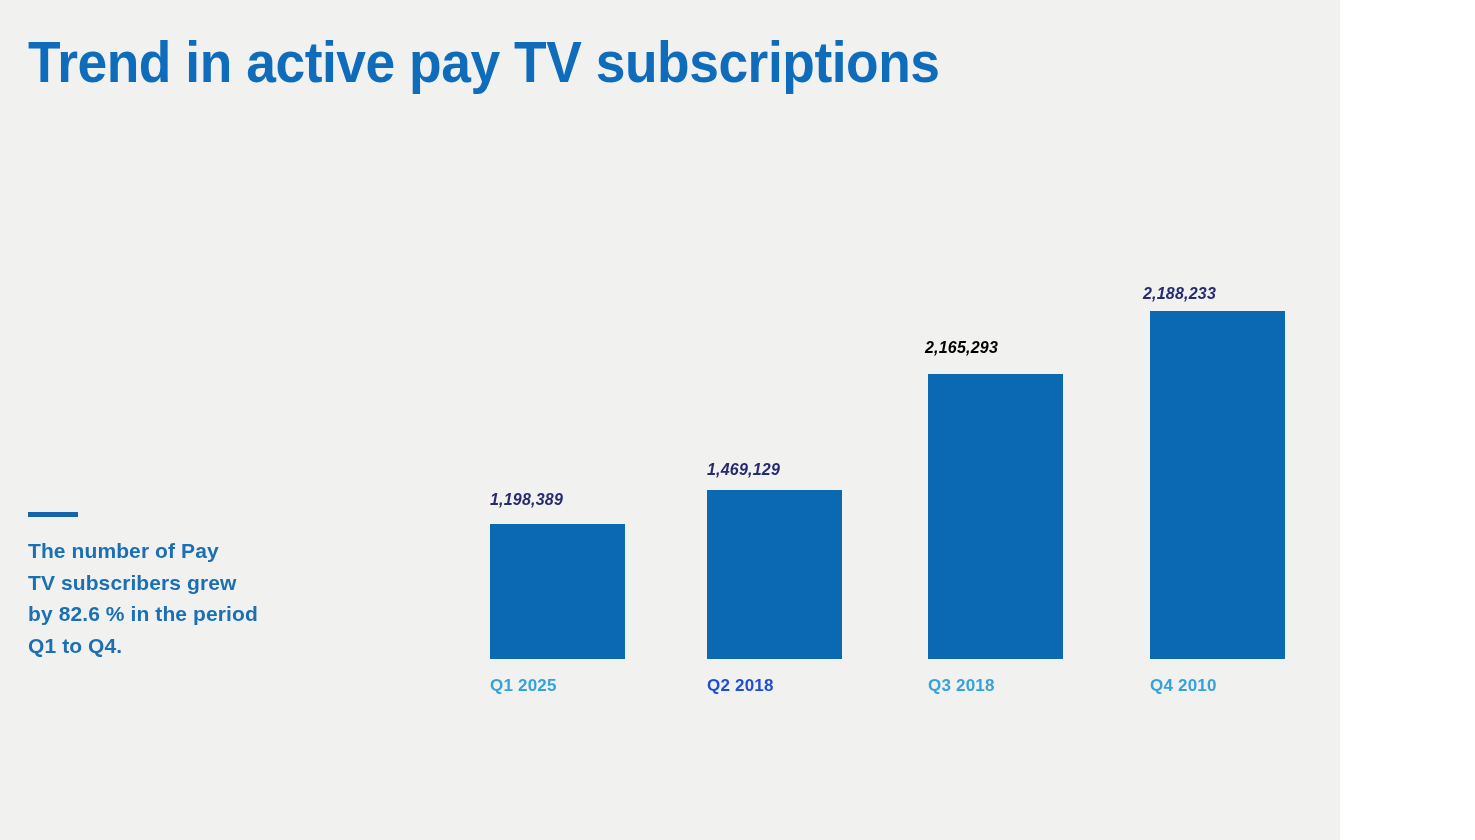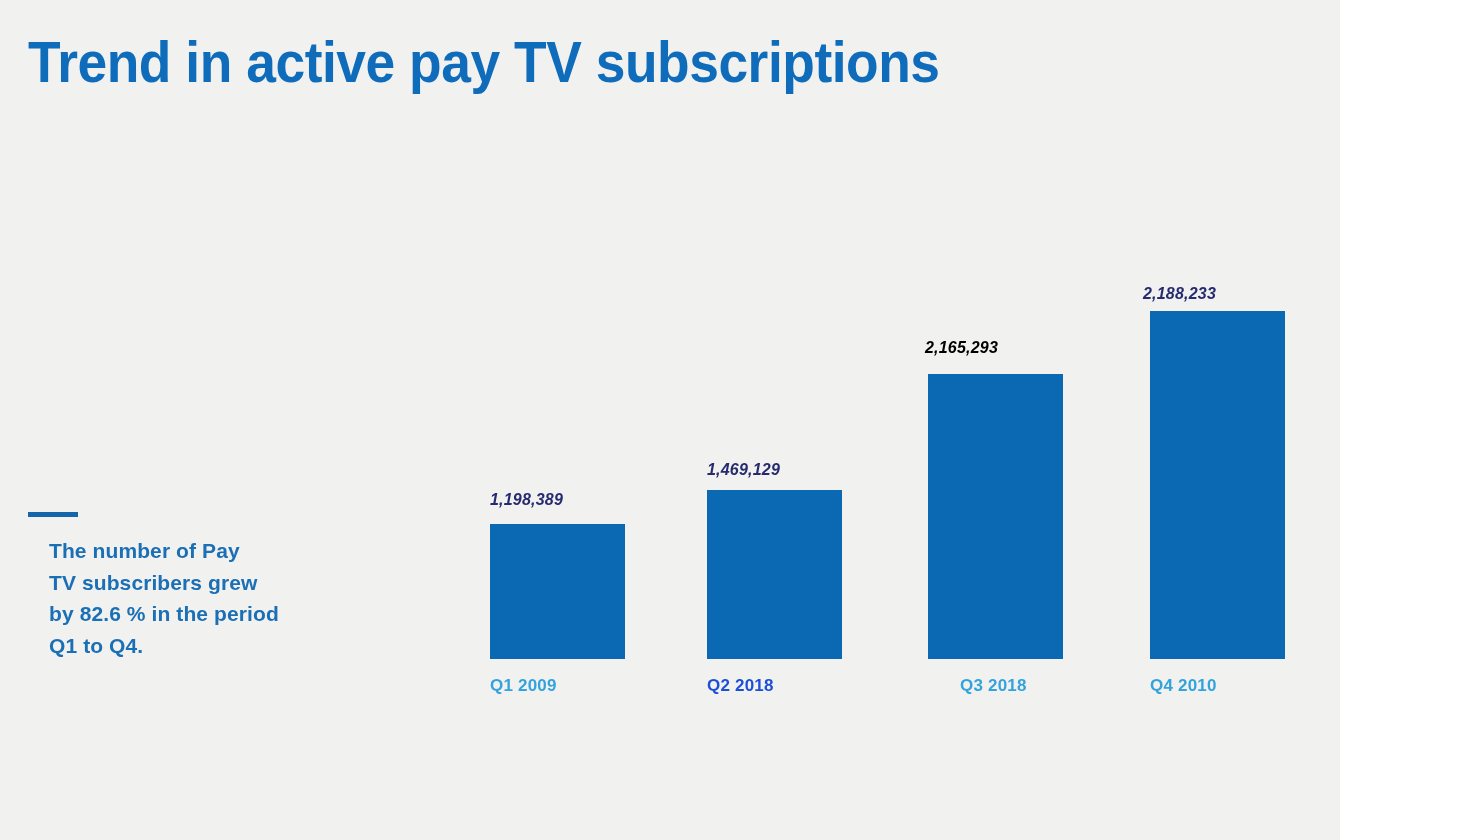--- a/index.html
+++ b/index.html
@@ -101,38 +101,38 @@
 </style>
 </head>
 <body>
 
 <div id="slide" style="background: rgb(241, 241, 240);">
 
   <div class="chart-title" style="color: rgb(15, 108, 187);">Trend in active pay TV subscriptions</div>
 
   <div class="caption">
     <div class="caption-rule" style="background: rgb(21, 101, 170);"></div>
-    <div class="caption-text" style="color: rgb(26, 111, 181); margin-left: 21px;">The number of Pay
+    <div class="caption-text" style="color: rgb(26, 111, 181);">The number of Pay
 TV subscribers grew
  by 82.6 % in the period
 Q1 to Q4.</div>
   </div>
 
   <div class="plot">
 
     <div class="bar" id="bar-0" style="left: 490px; width: 135px; height: 135px; bottom: 181px; background: rgb(11, 104, 179);"></div>
     <div class="bar-value" id="val-0" style="left: 490px; top: 489px; color: rgb(38, 42, 110);">1,198,389</div>
-    <div class="bar-label" id="cat-0" style="left: 490px; top: 676px; color: rgb(51, 163, 221);">Q1 2009</div>
+    <div class="bar-label" id="cat-0" style="left: 490px; top: 676px; color: rgb(51, 163, 221);">Q1 2025</div>
 
     <div class="bar" id="bar-1" style="left: 707px; width: 135px; height: 169px; bottom: 181px; background: rgb(11, 104, 179);"></div>
     <div class="bar-value" id="val-1" style="left: 707px; top: 459px; color: rgb(38, 42, 110);">1,469,129</div>
     <div class="bar-label" id="cat-1" style="left: 707px; top: 676px; color: #1d4ed8; text-align: center;">Q2 2018</div>
 
     <div class="bar" id="bar-2" style="left: 928px; width: 135px; height: 285px; bottom: 181px; background: rgb(11, 104, 179);"></div>
     <div class="bar-value" id="val-2" style="left: 925px; top: 337px; color: #000000;">2,165,293</div>
-    <div class="bar-label" id="cat-2" style="left: 928px; top: 676px; color: rgb(51, 163, 221); margin-left: 32px;">Q3 2018</div>
+    <div class="bar-label" id="cat-2" style="left: 928px; top: 676px; color: rgb(51, 163, 221);">Q3 2018</div>
 
     <div class="bar" id="bar-3" style="left: 1150px; width: 135px; height: 348px; bottom: 181px; background: rgb(11, 104, 179);"></div>
     <div class="bar-value" id="val-3" style="left: 1143px; top: 283px; color: rgb(38, 42, 110);">2,188,233</div>
     <div class="bar-label" id="cat-3" style="left: 1150px; top: 676px; color: rgb(51, 163, 221);">Q4 2010</div>
   </div>
 
 </div>
 
 </body></html>

